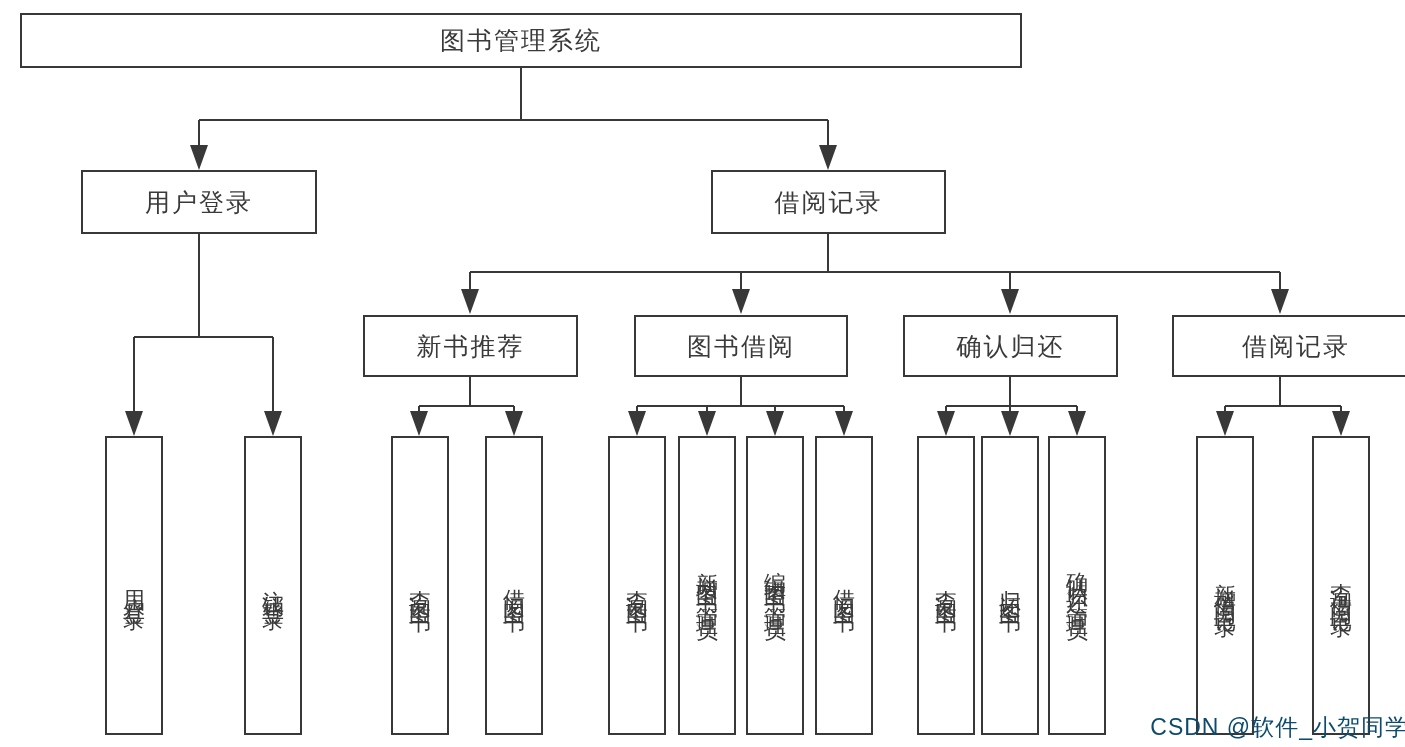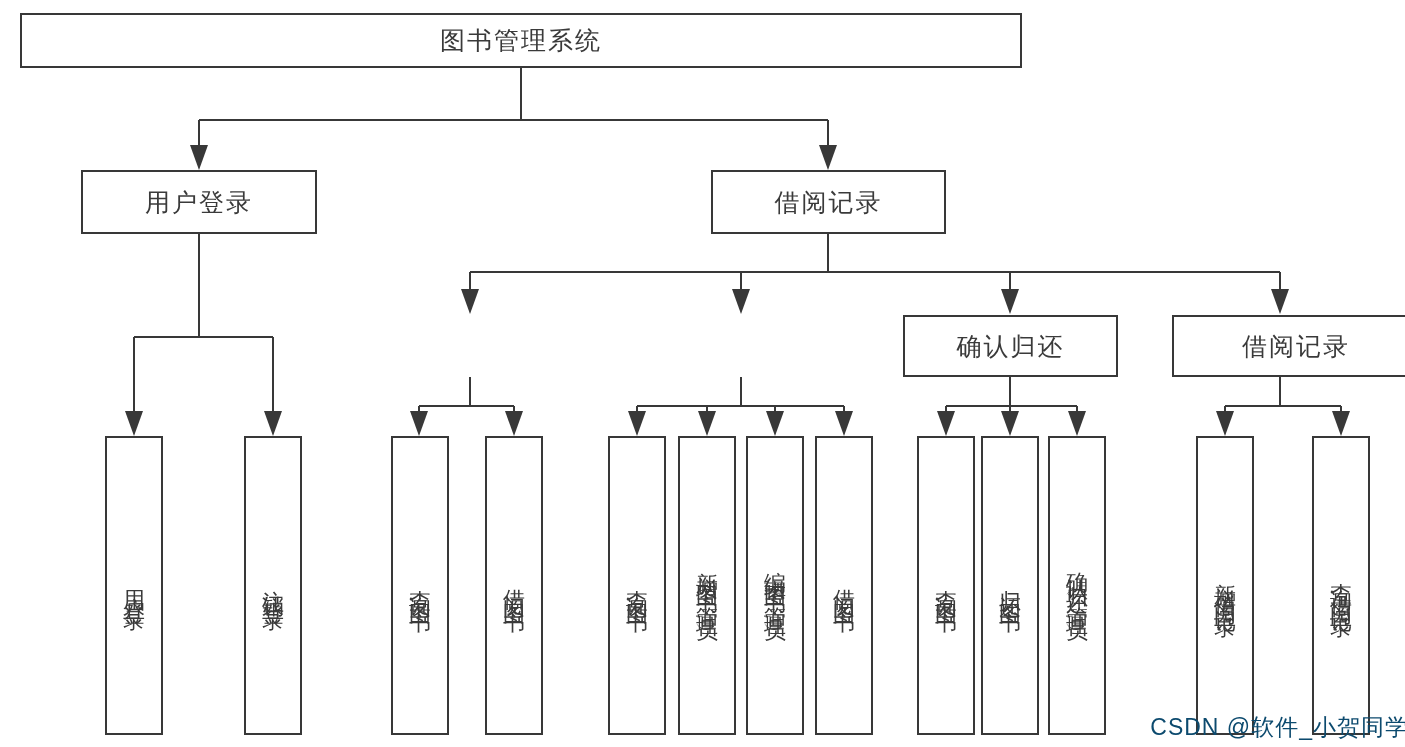--- a/index.html
+++ b/index.html
@@ -117,20 +117,22 @@
       <polygon points="1225,436 1216,411 1234,411"></polygon>
       <polygon points="1341,436 1332,411 1350,411"></polygon>
     </g>
   </svg>
 
   <div class="node hnode root-node" style="left:20px; top:13px; width:1002px; height:55px;">图书管理系统</div>
 
   <div class="node hnode" style="left:81px; top:170px; width:236px; height:64px;">用户登录</div>
   <div class="node hnode" style="left:711px; top:170px; width:235px; height:64px;">借阅记录</div>
 
+  <div class="node hnode" style="left:363px; top:315px; width:215px; height:62px;">新书推荐</div>
+  <div class="node hnode" style="left:634px; top:315px; width:214px; height:62px;">图书借阅</div>
   <div class="node hnode" style="left:903px; top:315px; width:215px; height:62px;">确认归还</div>
   <div class="node hnode" style="left:1172px; top:315px; width:248px; height:62px;">借阅记录</div>
 
   <div class="node vnode" style="left:105px; top:436px; width:58px; height:299px;">用户登录</div>
   <div class="node vnode" style="left:244px; top:436px; width:58px; height:299px;">注销登录</div>
 
   <div class="node vnode" style="left:391px; top:436px; width:58px; height:299px;">查询图书</div>
   <div class="node vnode" style="left:485px; top:436px; width:58px; height:299px;">借阅图书</div>
 
   <div class="node vnode" style="left:608px; top:436px; width:58px; height:299px;">查询图书</div>

